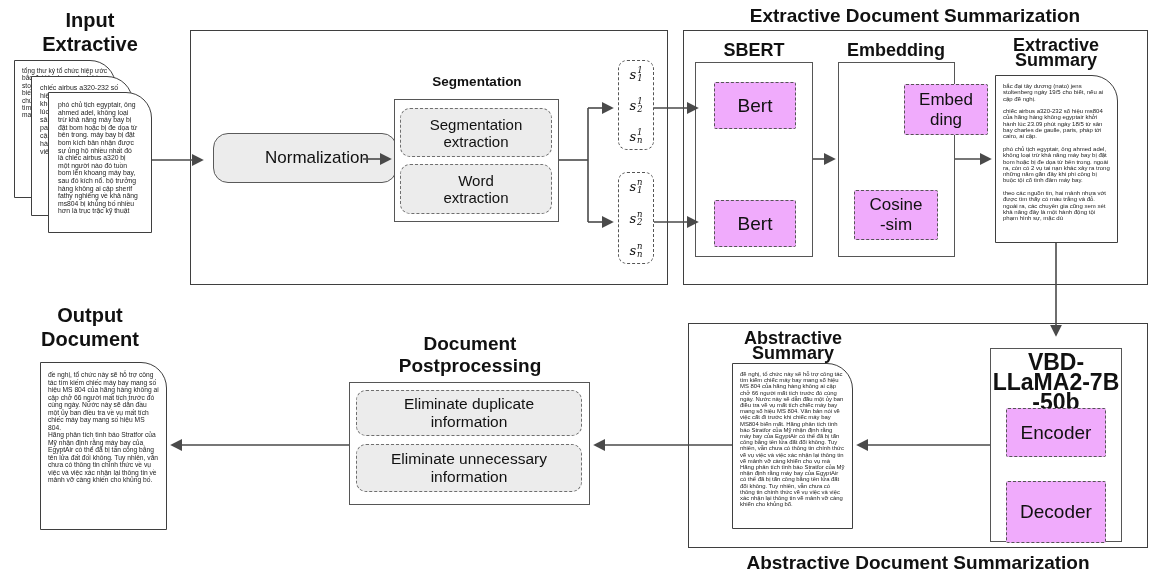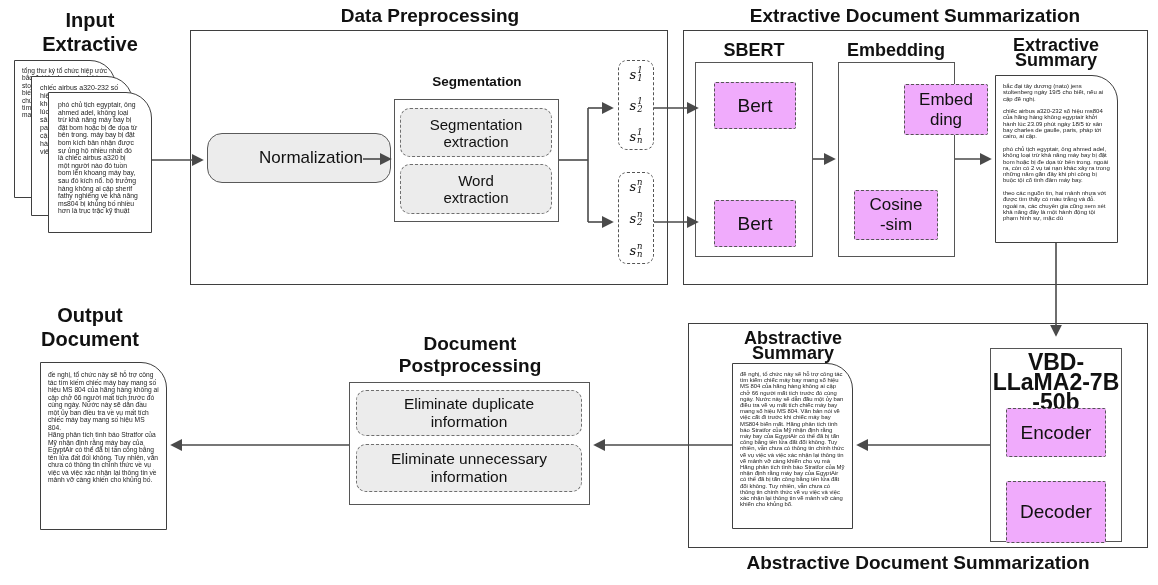--- a/index.html
+++ b/index.html
@@ -41,24 +41,23 @@
       <div class="doc-text" style="font-size:6.6px;line-height:7.4px;">tổng thư ký tổ chức hiệp ước bắc đại tây dương (nato) jens stoltenberg ngày 19/5 cho biết, nếu ai cập đề nghị, tổ chức này sẽ hỗ trợ công tác tìm kiếm chiếc máy bay mang số hiệu ms 804.</div>
     </div>
     <div class="abs doc" style="left:31px;top:76px;width:102px;height:140px;z-index:2;padding:7px 6px 6px 8px;">
       <div class="doc-text" style="font-size:7px;line-height:8px;">chiếc airbus a320-232 số hiệu ms804 của hãng hàng không egyptair khởi hành lúc 23.09 phút ngày 18/5 từ sân bay charles de gaulle, paris, pháp tới cairo, ai cập. máy bay chở theo 56 hành khách cùng thành viên tổ bay.</div>
     </div>
     <div class="abs doc" style="left:48px;top:92px;width:104px;height:141px;z-index:3;padding:8px 13px 6px 9px;">
       <div class="doc-text" style="font-size:6.8px;line-height:7.6px;">phó chủ tịch egyptair, ông ahmed adel, không loại trừ khả năng máy bay bị đặt bom hoặc bị đe dọa từ bên trong. máy bay bị đặt bom kích bản nhận được sự ủng hộ nhiều nhất đó là chiếc airbus a320 bị một người nào đó tuồn bom lên khoang máy bay, sau đó kích nổ. bộ trưởng hàng không ai cập sherif fathy nghiêng về khả năng ms804 bị khủng bố nhiều hơn là trục trặc kỹ thuật</div>
     </div>
   </div>
 
-  <div class="abs sec-title" style="left:250px;top:5px;width:360px;">Data Preprocessing</div>
   <div class="abs outer" style="left:190px;top:30px;width:478px;height:255px;"></div>
 
-  <div class="abs rounded-solid" style="left:207px;top:133px;width:184px;height:50px;font-size:17px;padding-left:24px;">
+  <div class="abs rounded-solid" style="left:213px;top:133px;width:184px;height:50px;font-size:17px;padding-left:24px;">
     <span>Normalization</span>
   </div>
 
   <div class="abs sub-label" style="left:394px;top:74px;width:166px;font-size:13.5px;">Segmentation</div>
   <div class="abs thin-outer" style="left:394px;top:99px;width:165px;height:123px;"></div>
   <div class="abs shaded pre" style="left:400px;top:108px;width:152px;height:49px;font-size:15px;line-height:17px;">Segmentation
 extraction</div>
   <div class="abs shaded pre" style="left:400px;top:164px;width:152px;height:50px;font-size:15px;line-height:17px;">Word
 extraction</div>
 

